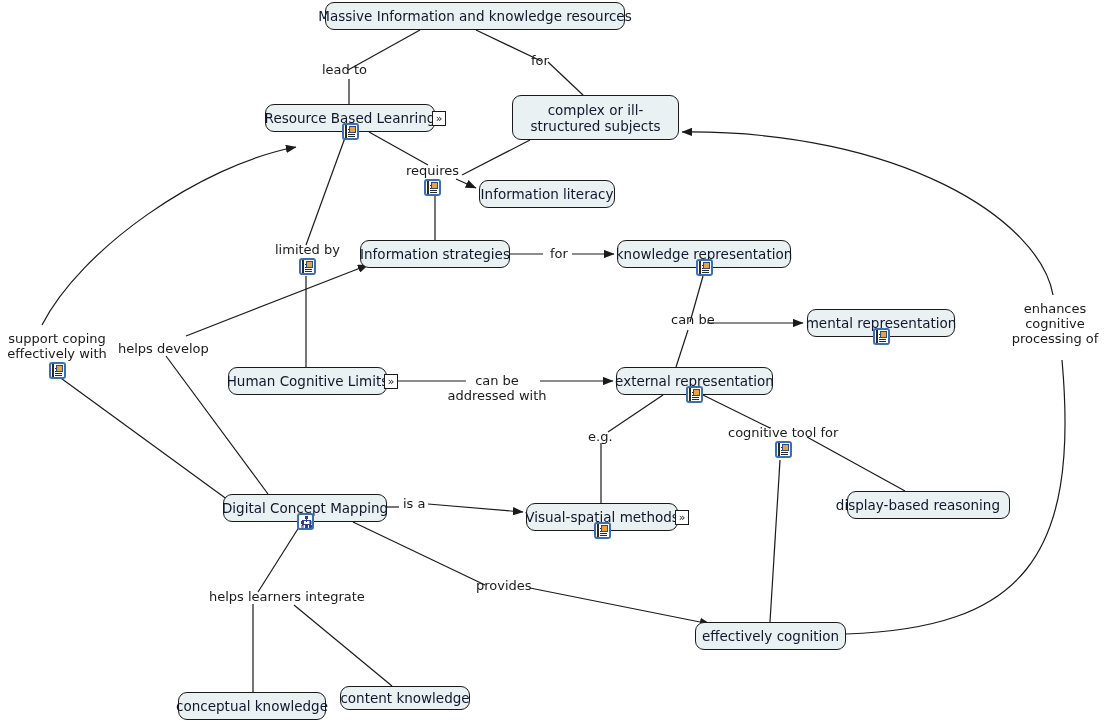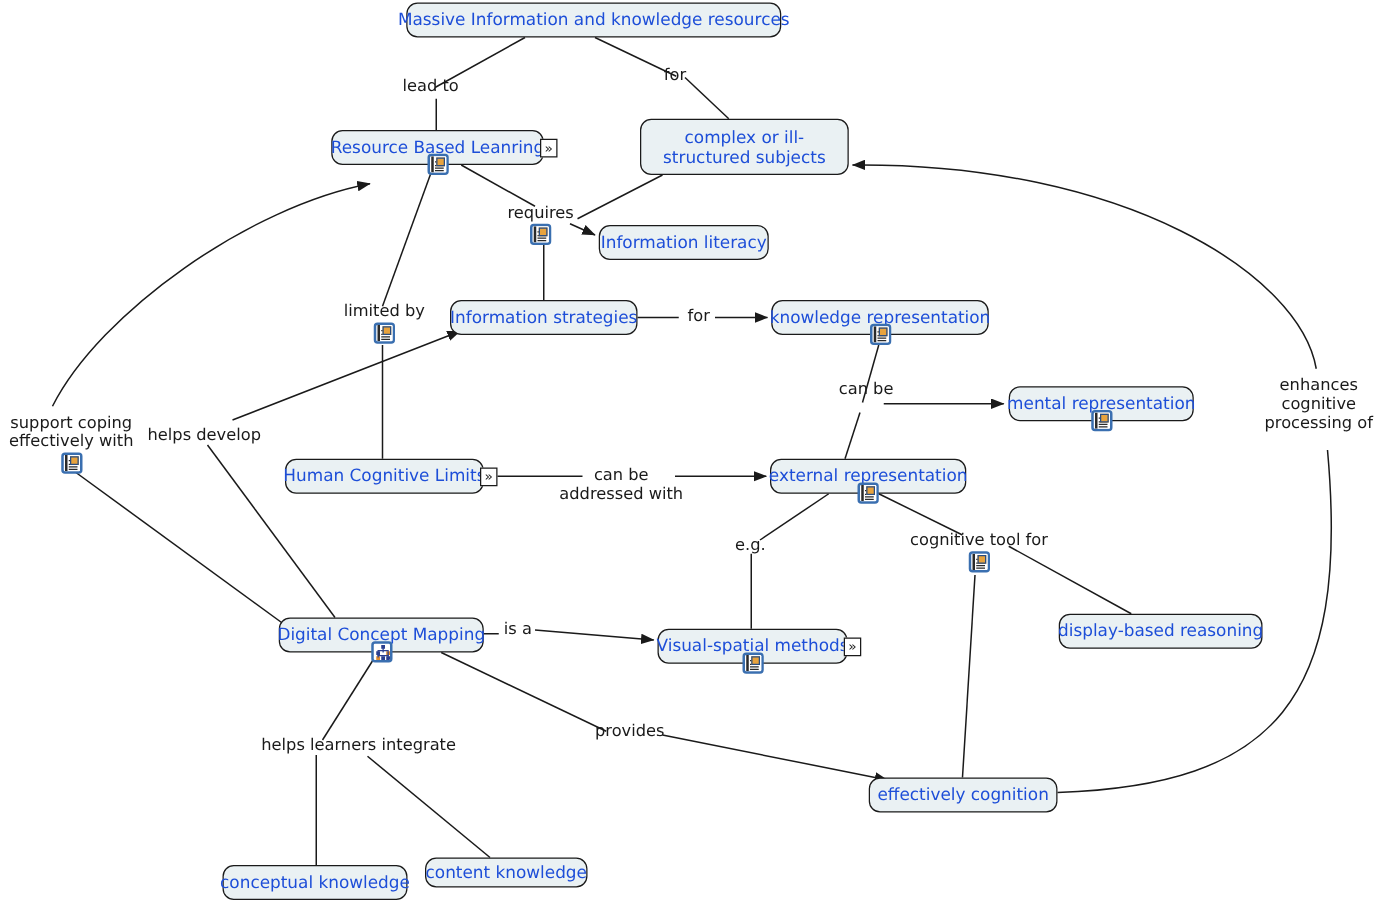--- a/index.html
+++ b/index.html
@@ -26,21 +26,21 @@
     pointer-events: none;
   }
   .node {
     position: absolute;
     box-sizing: border-box;
     background: #eaf1f3;
     border: 1px solid #1a1a1a;
     border-radius: 9px;
     font-size: 13.5px;
     line-height: 16px;
-    color: #1d4ed8;
+    color: #0f172a;
     text-align: center;
     display: flex;
     align-items: center;
     justify-content: center;
     padding: 3px 9px;
     white-space: nowrap;
     z-index: 5;
   }
   .node.multiline {
     white-space: normal;
@@ -254,21 +254,21 @@
       </div>
       <div class="nicon" style="left: 593.5px; top: 522px;">
         <div class="doc"></div>
         <div class="ln" style="top: 4px;"></div>
         <div class="ln" style="top: 6.5px;"></div>
         <div class="ln" style="top: 9px;"></div>
         <div class="ln" style="top: 11px;"></div>
         <div class="sq"></div>
       </div>
       <div class="chev" style="left: 675px; top: 510px;">»</div>
-      <div class="node" style="left: 847px; top: 491px; width: 163px; height: 28px;">
+      <div class="node" style="left: 847px; top: 491px; width: 163px; height: 28px; justify-content: flex-end;">
         <span>display-based reasoning</span>
       </div>
       <div class="node" style="left: 695px; top: 622px; width: 151px; height: 28px;">
         <span>effectively cognition</span>
       </div>
       <div class="node" style="left: 178px; top: 692px; width: 148px; height: 28px;">
         <span>conceptual knowledge</span>
       </div>
       <div class="node" style="left: 340px; top: 686px; width: 130px; height: 24px;">
         <span>content knowledge</span>
@@ -289,21 +289,21 @@
       <div class="elabel" style="left: 275px; top: 242px;"><span>limited by</span></div>
       <div class="nicon" style="left: 299px; top: 258px;">
         <div class="doc"></div>
         <div class="ln" style="top: 4px;"></div>
         <div class="ln" style="top: 6.5px;"></div>
         <div class="ln" style="top: 9px;"></div>
         <div class="ln" style="top: 11px;"></div>
         <div class="sq"></div>
       </div>
       <div class="elabel" style="left: 550px; top: 246px;"><span>for</span></div>
-      <div class="elabel" style="left: 671px; top: 304px;"><span>can be</span></div>
+      <div class="elabel" style="left: 671px; top: 312px;"><span>can be</span></div>
       <div class="elabel wrap" style="left: 2px; top: 331px; width: 110px;"><span>support coping effectively with</span></div>
       <div class="nicon" style="left: 48.5px; top: 362px;">
         <div class="doc"></div>
         <div class="ln" style="top: 4px;"></div>
         <div class="ln" style="top: 6.5px;"></div>
         <div class="ln" style="top: 9px;"></div>
         <div class="ln" style="top: 11px;"></div>
         <div class="sq"></div>
       </div>
       <div class="elabel" style="left: 118px; top: 341px;"><span>helps develop</span></div>

